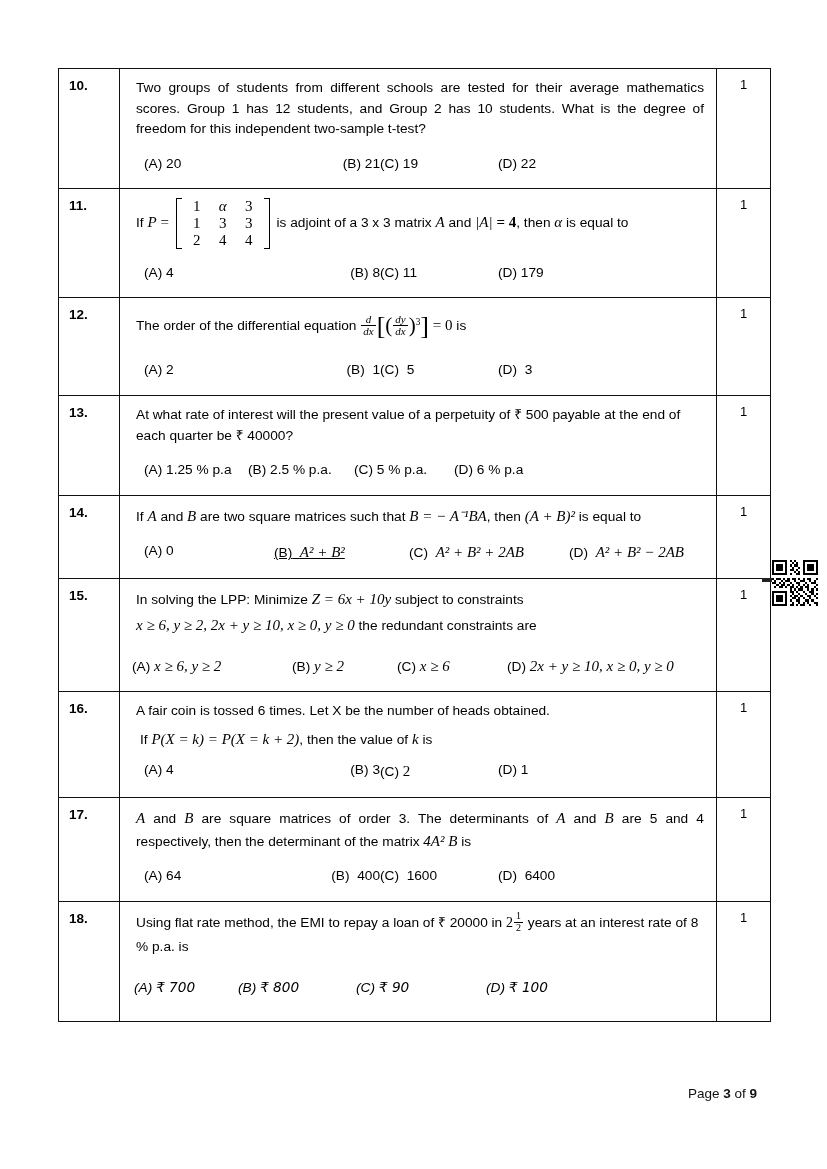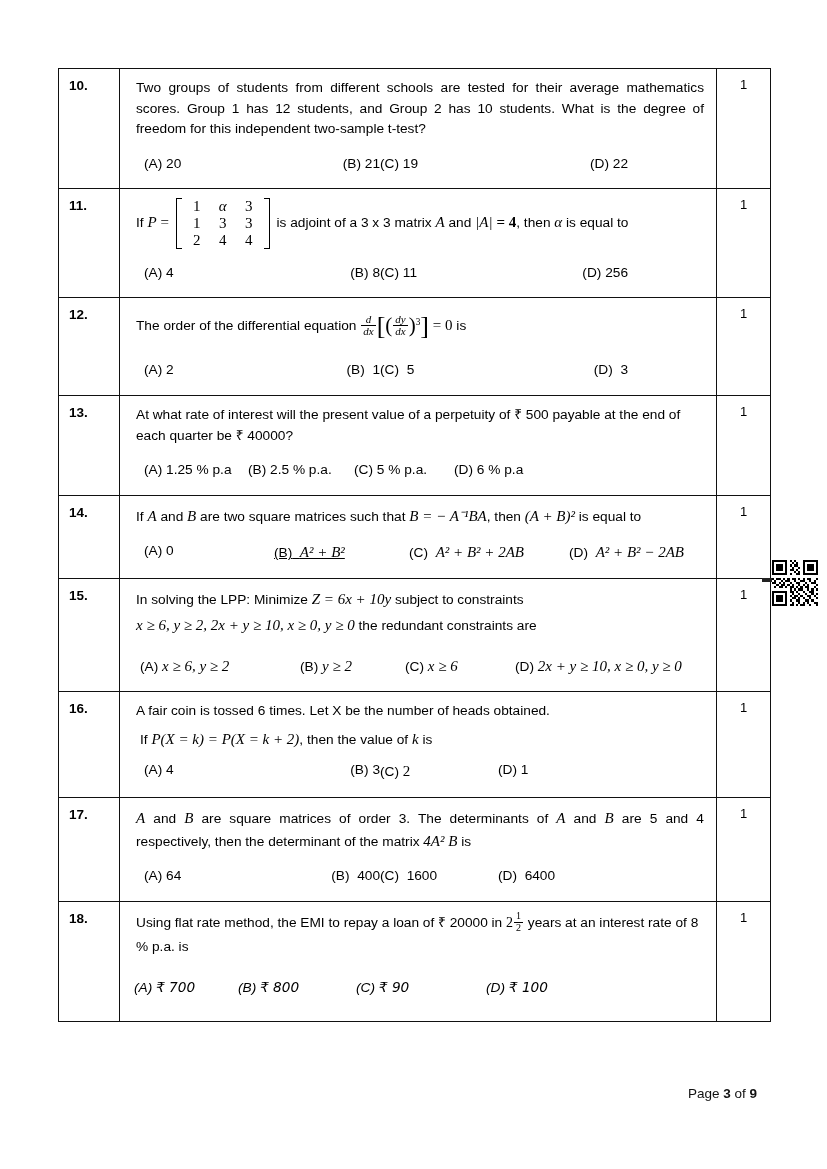--- a/index.html
+++ b/index.html
@@ -68,21 +68,21 @@
     white-space: normal;
   }
   .opts .opt {
     display: inline-block;
     vertical-align: top;
   }
   
   .w-a { width: 118px; }
   .w-b { width: 118px; text-align: right; }
   .w-c { width: 118px; }
-  .w-d { width: 130px; text-align: right; }
+  .w-d { width: 130px; }
   .w-13a { width: 104px; }
   .w-13b { width: 106px; }
   .w-13c { width: 100px; }
   .w-14a { width: 130px; }
   .w-14b { width: 135px; text-decoration: underline; }
   .w-14c { width: 160px; }
   .w-15a { width: 160px; }
   .w-15b { width: 105px; }
   .w-15c { width: 110px; }
   .w-18a { width: 104px; }
@@ -239,21 +239,21 @@
             <span>is adjoint of a 3 x 3 matrix</span>
             <span class="mi">A</span>
             <span>and</span>
             <span class="mi">|A|</span>
             <span class="mb">=</span>
             <span class="mb">4</span><span>, then</span>
             <span class="mi">α</span>
             <span>is equal to</span>
           </div>
           <div class="opts">
-            <span class="opt w-a"><span>(A)</span> <span>4</span></span><span class="opt w-b"><span>(B)</span> <span>8</span></span><span class="opt w-c"><span>(C)</span> <span>11</span></span><span class="opt w-d"><span>(D)</span> <span>256</span></span>
+            <span class="opt w-a"><span>(A)</span> <span>4</span></span><span class="opt w-b"><span>(B)</span> <span>8</span></span><span class="opt w-c"><span>(C)</span> <span>11</span></span><span class="opt w-d"><span>(D)</span> <span>179</span></span>
           </div>
         </td>
         <td class="markcell">1</td>
       </tr>
 
       <tr>
         <td class="numcell">12.</td>
         <td class="bodycell">
           <div class="stem nojust">
             <span>The order of the differential equation</span>
@@ -307,21 +307,21 @@
         <td class="bodycell">
           <div class="stem nojust">
             <span>In solving the LPP: Minimize</span>
             <span class="mi">Z = 6x + 10y</span>
             <span>subject to constraints</span>
           </div>
           <div class="stem nojust" style="margin-top:4px;">
             <span class="mi">x ≥ 6, y ≥ 2, 2x + y ≥ 10, x ≥ 0, y ≥ 0</span>
             <span>the redundant constraints are</span>
           </div>
-          <div class="opts" style="padding-left:2px;margin-top:18px;margin-left:8px;">
+          <div class="opts" style="padding-left:2px;margin-top:18px;">
             <span class="opt w-15a"><span>(A)</span> <span class="mi">x ≥ 6, y ≥ 2</span></span><span class="opt w-15b"><span>(B)</span> <span class="mi">y ≥ 2</span></span><span class="opt w-15c"><span>(C)</span> <span class="mi">x ≥ 6</span></span><span class="opt" style="max-width:190px;"><span>(D)</span> <span class="mi">2x + y ≥ 10, x ≥ 0, y ≥ 0</span></span>
           </div>
         </td>
         <td class="markcell">1</td>
       </tr>
 
       <tr>
         <td class="numcell">16.</td>
         <td class="bodycell">
           <div class="stem nojust">A fair coin is tossed 6 times. Let X be the number of heads obtained.</div>

